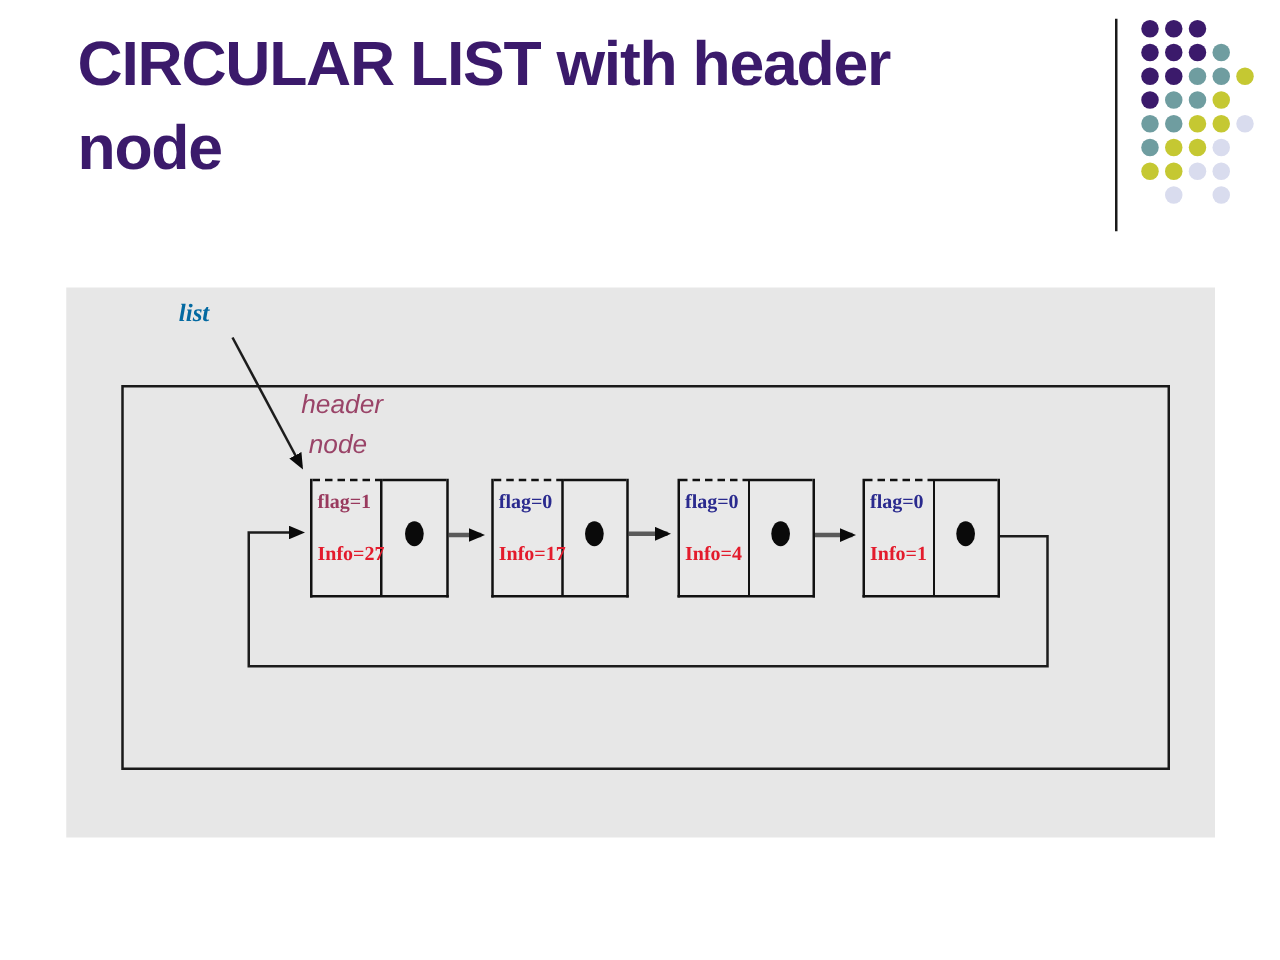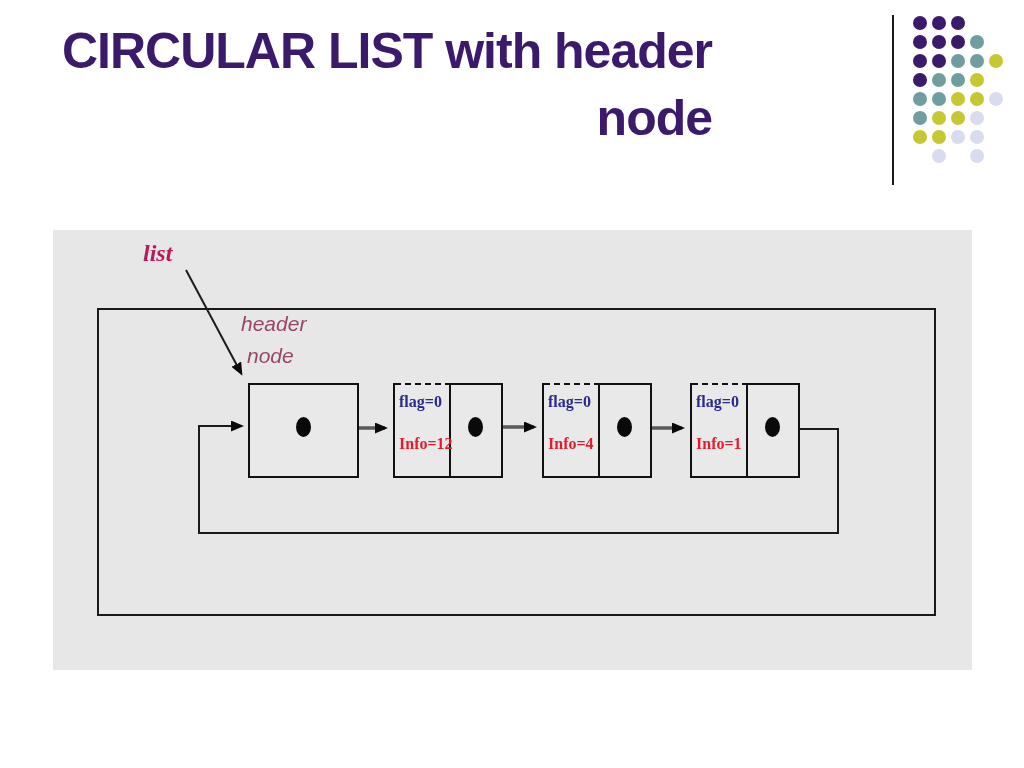--- a/index.html
+++ b/index.html
@@ -9,21 +9,21 @@
   }
   .slide{position:absolute;inset:0;}
 
   
   .slide-title{
     position:absolute;left:62px;top:18px;margin:0;
     font-family:"Liberation Sans",sans-serif;
     font-size:50px;font-weight:700;letter-spacing:-1px;
     line-height:67px;color:#3b1a6b;
   }
-  .slide-title span{display:block;text-align:right;}
+  .slide-title span{display:block;}
 
   
   .title-divider{
     position:absolute;left:892px;top:15px;width:2px;height:170px;
     background:#1a1a1a;
   }
   .dot-grid{position:absolute;left:913px;top:16px;width:100px;height:160px;}
   .deco-dot{position:absolute;width:14px;height:14px;border-radius:50%;}
 
   
@@ -34,21 +34,21 @@
   .panel svg{position:absolute;left:0;top:0;pointer-events:none;}
 
   .loop-box{
     position:absolute;left:44px;top:78px;width:839px;height:308px;
     border:2px solid #1a1a1a;box-sizing:border-box;
   }
 
   .list-label{
     position:absolute;left:90px;top:10px;
     font-family:"Liberation Serif",serif;font-style:italic;font-weight:700;
-    font-size:24px;color:#be185d;
+    font-size:20px;color:#0369a1;
   }
   .header-label{
     position:absolute;left:188px;top:78px;
     font-family:"Liberation Sans",sans-serif;font-style:italic;font-weight:400;
     font-size:21px;line-height:32px;color:#9a4468;
   }
   .header-label span{display:block;}
   .header-label span:last-child{padding-left:6px;}
 
   
@@ -148,29 +148,33 @@
     <div class="loop-box"></div>
 
     <span class="list-label">list</span>
 
     <div class="header-label">
       <span>header</span>
       <span>node</span>
     </div>
 
     <div class="node n1">
+      <div class="cell cell-data">
+        <span class="node-flag" style="color: rgb(153, 58, 94);">flag=1</span>
+        <span class="node-info" style="color: rgb(227, 27, 44);">Info=27</span>
+      </div>
       <div class="cell cell-link">
         <span class="link-dot"></span>
       </div>
     </div>
 
     <div class="node n2">
       <div class="cell cell-data">
         <span class="node-flag" style="color: rgb(42, 42, 142);">flag=0</span>
-        <span class="node-info" style="color: rgb(227, 27, 44);">Info=12</span>
+        <span class="node-info" style="color: rgb(227, 27, 44);">Info=17</span>
       </div>
       <div class="cell cell-link">
         <span class="link-dot"></span>
       </div>
     </div>
 
     <div class="node n3">
       <div class="cell cell-data">
         <span class="node-flag" style="color: rgb(42, 42, 142);">flag=0</span>
         <span class="node-info" style="color: rgb(227, 27, 44);">Info=4</span>

